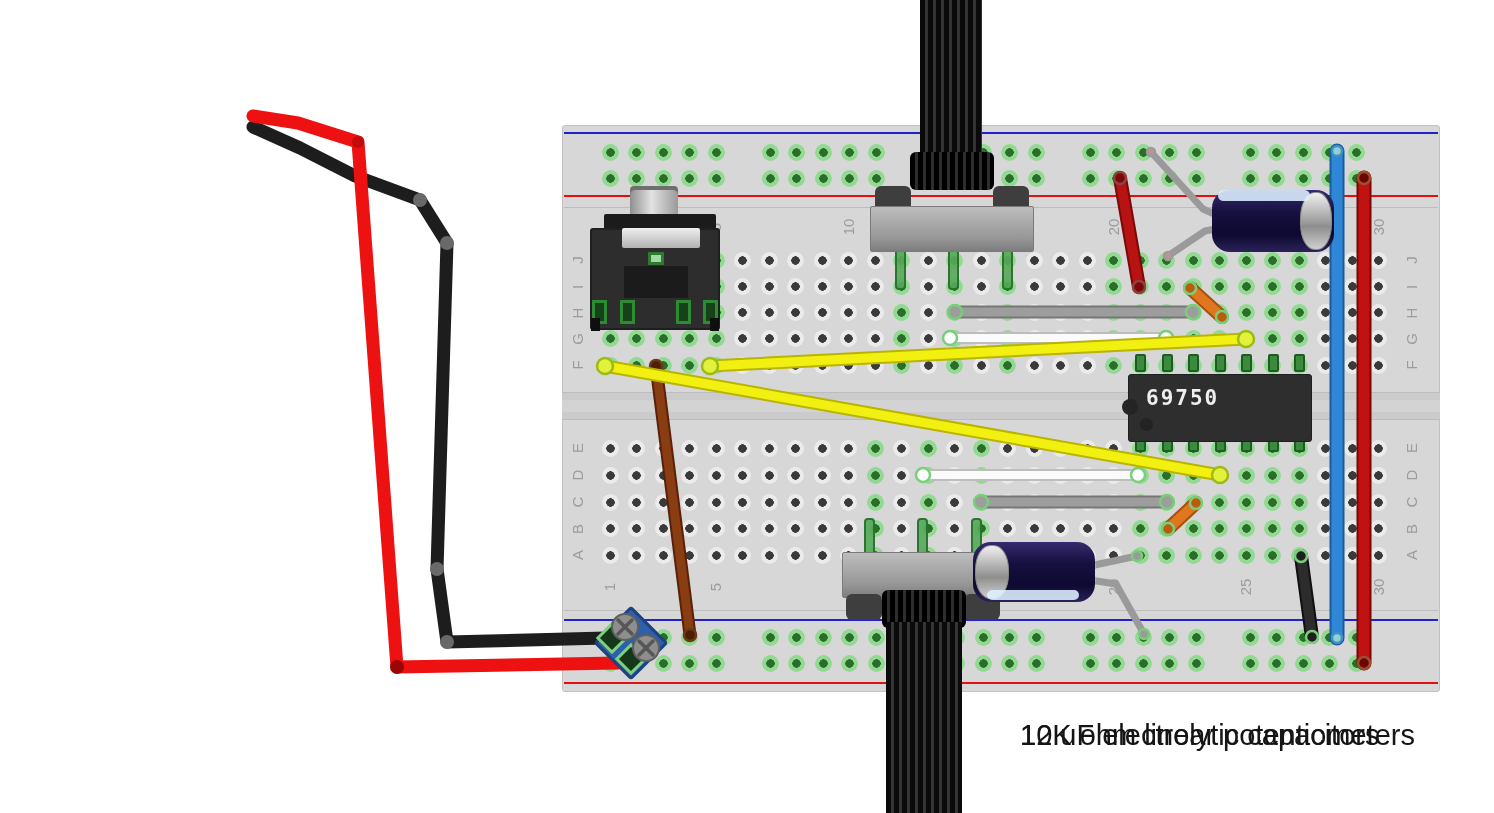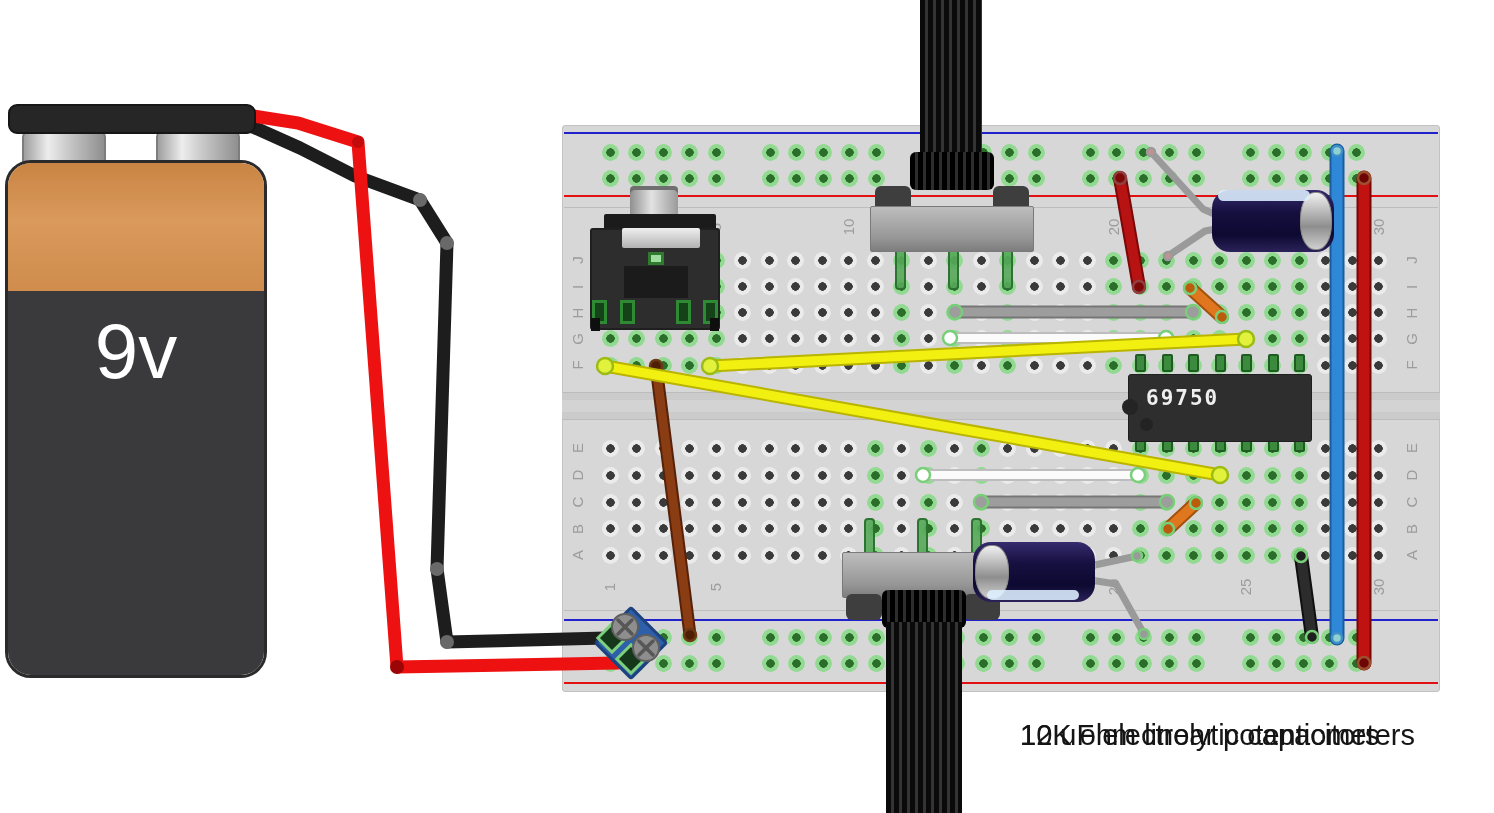--- a/index.html
+++ b/index.html
@@ -146,30 +146,20 @@
         <circle cx="1246" cy="339" r="8" fill="#e2f23c" stroke="#9cbc14" stroke-width="2.5"></circle>
       </g>
       <g>
         <polyline points="605,366 1220,475" fill="none" stroke="#b9b400" stroke-width="13" stroke-linecap="round" stroke-linejoin="round"></polyline>
         <polyline points="605,366 1220,475" fill="none" stroke="#f2f011" stroke-width="9" stroke-linecap="round" stroke-linejoin="round"></polyline>
         <circle cx="605" cy="366" r="8" fill="#e2f23c" stroke="#9cbc14" stroke-width="2.5"></circle>
         <circle cx="1220" cy="475" r="8" fill="#e2f23c" stroke="#9cbc14" stroke-width="2.5"></circle>
       </g>
     </svg>
 
-  <div class="comp" style="left:0;top:100px;width:280px;height:590px;">
-    <div class="term-metal" style="left:22px;top:30px;width:84px;height:38px;"></div>
-    <div class="term-metal" style="left:156px;top:30px;width:84px;height:38px;"></div>
-    <div style="left:8px;top:4px;width:248px;height:30px;background:#262626;border:2px solid #161616;border-radius:9px;"></div>
-    <div style="left:5px;top:60px;width:262px;height:518px;border:3px solid #2b2b2b;border-radius:26px;overflow:hidden;">
-      <div style="left:0;top:0;width:100%;height:128px;background:linear-gradient(180deg,#c98443,#da9a5b 45%,#cf8c4c);"></div>
-      <div style="left:0;top:128px;width:100%;height:390px;background:#3a3a3c;"></div>
-      <div style="left:0;top:146px;width:100%;text-align:center;color:#fff;font-size:78px;line-height:84px;">9v</div>
-    </div>
-  </div>
 
   <div class="comp" style="left:585px;top:182px;width:140px;height:152px;">
     <div style="left:45px;top:4px;width:48px;height:12px;background:#6f6f6f;border-radius:4px;"></div>
     <div style="left:45px;top:8px;width:48px;height:36px;background:linear-gradient(90deg,#8f8f8f,#e2e2e2 45%,#9a9a9a);border-radius:5px 5px 2px 2px;"></div>
     <div style="left:19px;top:32px;width:112px;height:16px;background:#1b1b1b;border-radius:2px;"></div>
     <div style="left:5px;top:46px;width:130px;height:102px;background:#2d2d2d;border:2px solid #1f1f1f;border-radius:3px;"></div>
     <div style="left:37px;top:46px;width:78px;height:20px;background:linear-gradient(180deg,#efefef,#b2b2b2);border-radius:2px;"></div>
     <div style="left:63px;top:70px;width:16px;height:13px;background:#9fdc9f;border:3px solid #2f7a2f;"></div>
     <div style="left:39px;top:84px;width:64px;height:32px;background:#1b1b1b;"></div>
     <div class="jackpad" style="left:7px;top:118px;"></div>

